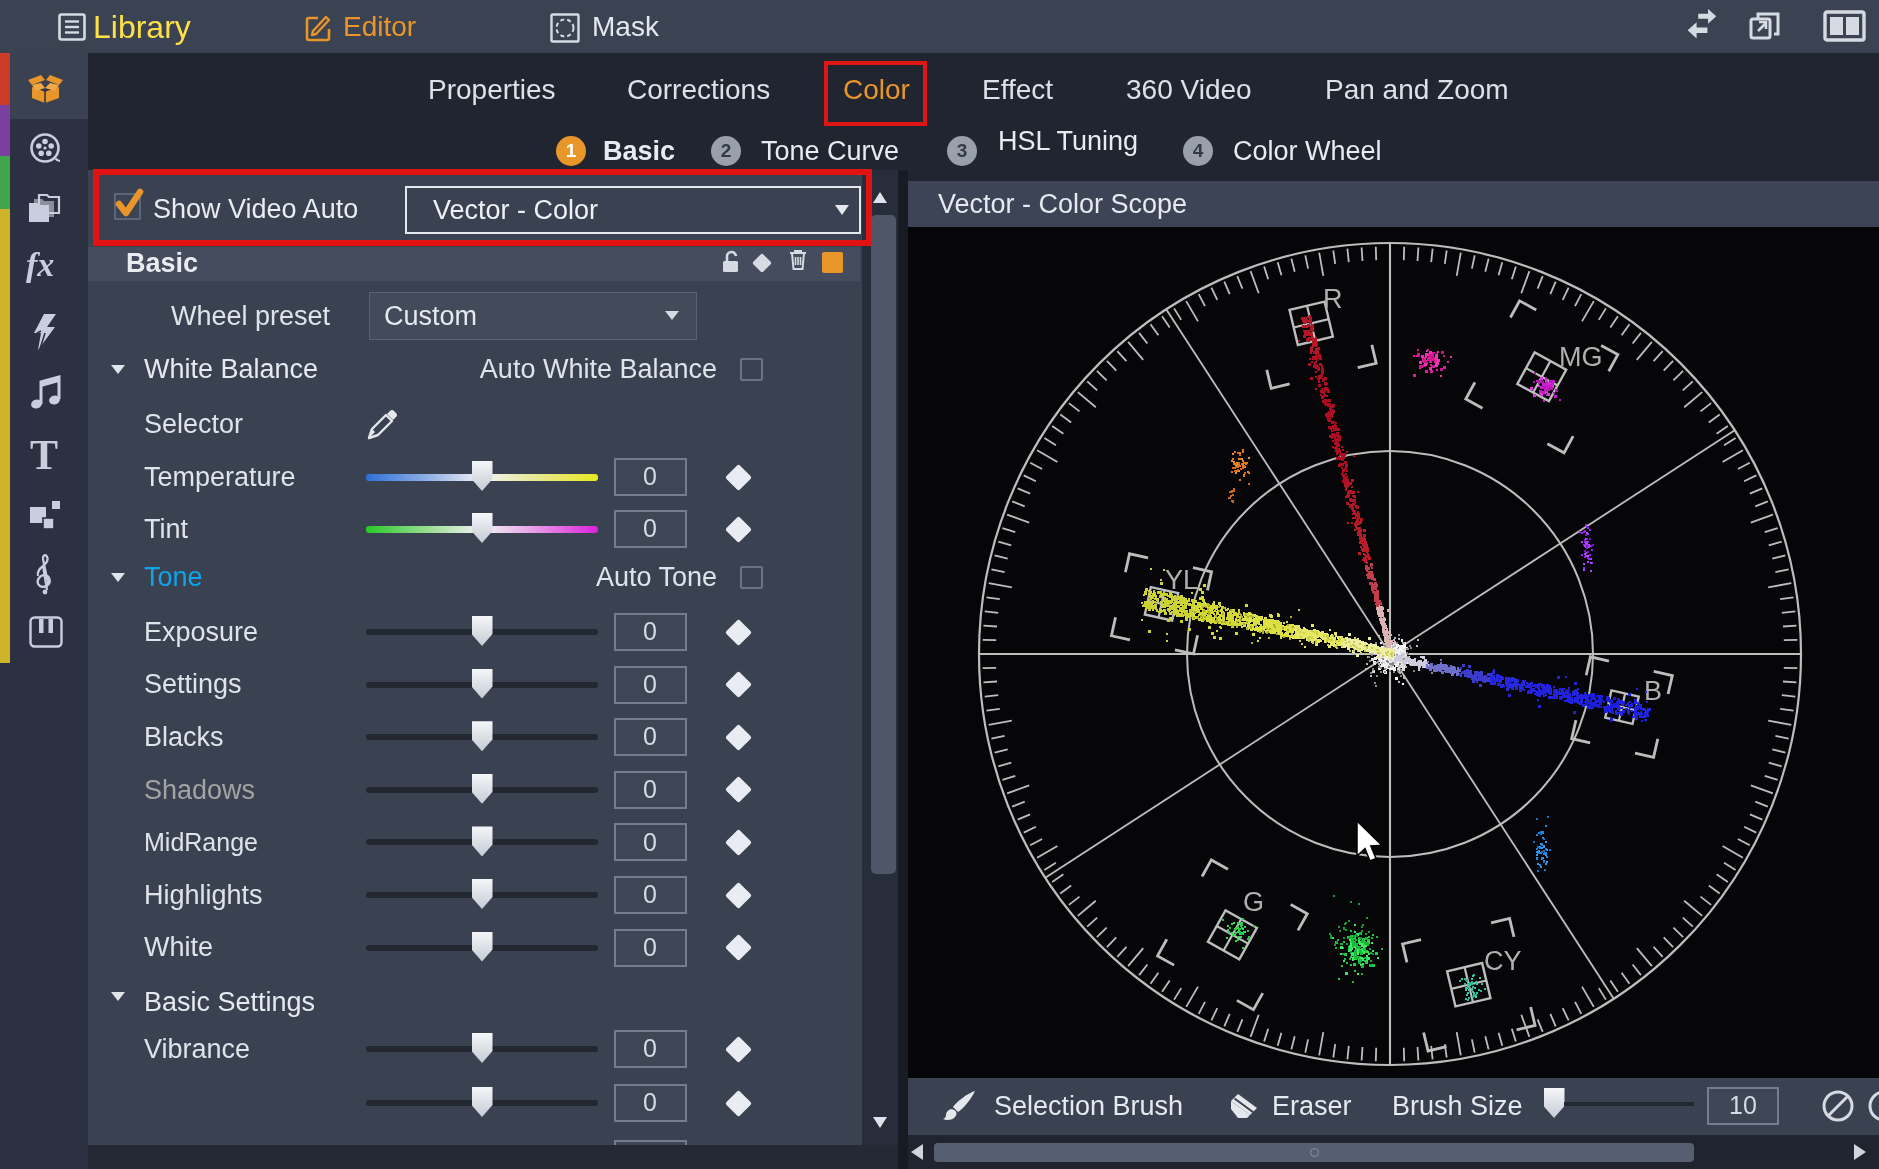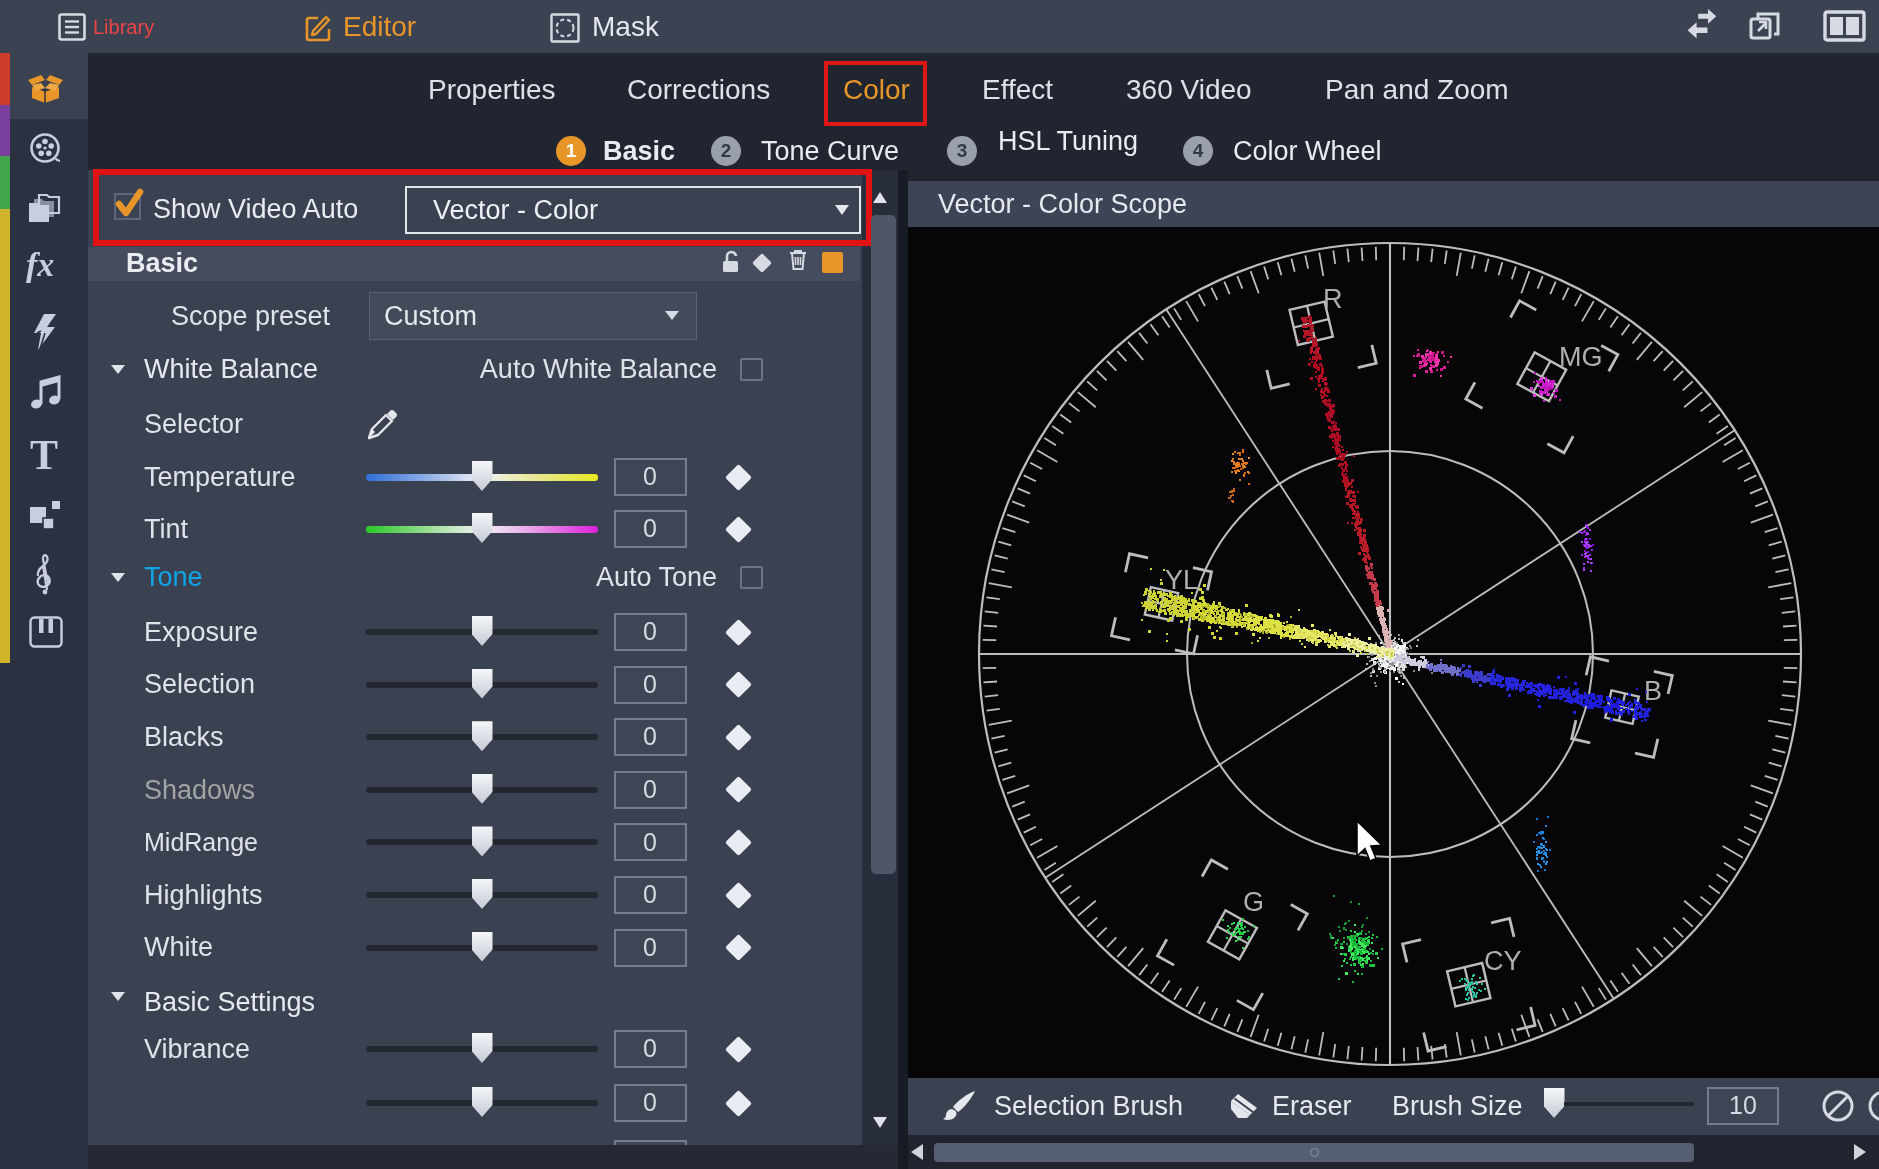--- a/index.html
+++ b/index.html
@@ -21,21 +21,21 @@
 <div class="ab" style="left:908px;top:181px;width:971px;height:46px;background:#3d4456"></div>
 <div class="ab" style="left:908px;top:227px;width:971px;height:851px;background:#060608"></div>
 <div class="ab" style="left:908px;top:1078px;width:971px;height:57px;background:#3a4150"></div>
 <div class="ab" style="left:908px;top:1135px;width:971px;height:34px;background:#20242e"></div>
 <svg class="ab" style="left:58px;top:13px" width="28" height="28" viewBox="0 0 28 28">
 <rect x="1.5" y="1.5" width="25" height="25" rx="2" fill="none" stroke="#d6dae2" stroke-width="2.6"></rect>
 <line x1="7" y1="8.5" x2="21" y2="8.5" stroke="#d6dae2" stroke-width="2.4"></line>
 <line x1="7" y1="14" x2="21" y2="14" stroke="#d6dae2" stroke-width="2.4"></line>
 <line x1="7" y1="19.5" x2="21" y2="19.5" stroke="#d6dae2" stroke-width="2.4"></line>
   </svg>
-<div class="ab txt" style="left:93px;top:6.0px;font-size:20px;line-height:42.0px;height:42.0px;color:#ef4444;font-weight:400;letter-spacing:0">Library</div>
+<div class="ab txt" style="left:93px;top:6.0px;font-size:32px;line-height:42.0px;height:42.0px;color:#fde047;font-weight:400;letter-spacing:0">Library</div>
 <svg class="ab" style="left:303px;top:12px" width="32" height="32" viewBox="0 0 32 32">
 <path d="M26 17 v9 a2 2 0 0 1 -2 2 h-18 a2 2 0 0 1 -2 -2 v-18 a2 2 0 0 1 2 -2 h9" fill="none" stroke="#e8952a" stroke-width="2.6"></path>
 <path d="M13 22 l-4 1 1 -4 13 -14 3 3 z" fill="none" stroke="#e8952a" stroke-width="2.4" stroke-linejoin="round"></path>
   </svg>
 <div class="ab txt" style="left:343px;top:6.0px;font-size:28px;line-height:42.0px;height:42.0px;color:#e8952a;font-weight:400;letter-spacing:0">Editor</div>
 <svg class="ab" style="left:550px;top:13px" width="30" height="30" viewBox="0 0 30 30">
 <rect x="1.5" y="1.5" width="27" height="27" rx="1" fill="none" stroke="#d6dae2" stroke-width="2.4"></rect>
 <circle cx="15" cy="15" r="8.5" fill="none" stroke="#d6dae2" stroke-width="2" stroke-dasharray="4 3"></circle>
   </svg>
 <div class="ab txt" style="left:592px;top:6.0px;font-size:28px;line-height:42.0px;height:42.0px;color:#e4e8ef;font-weight:400;letter-spacing:0">Mask</div>
@@ -135,21 +135,21 @@
 <svg class="ab" style="left:718px;top:248px" width="26" height="28" viewBox="0 0 26 28">
 <rect x="5" y="13" width="15" height="11" rx="1.5" fill="#d6dae2"></rect>
 <path d="M9 13 v-4 a4.5 4.5 0 0 1 9 -1" fill="none" stroke="#d6dae2" stroke-width="2.6"></path>
   </svg>
 <div class="ab" style="left:755px;top:256px;width:14px;height:14px;background:#d6dae2;transform:rotate(45deg);border-radius:2px"></div>
 <svg class="ab" style="left:788px;top:249px" width="20" height="22" viewBox="0 0 20 22">
 <path d="M2 4 h16 M7 4 v-2 h6 v2 M4 4 l1.5 16 h9 L16 4" fill="none" stroke="#d6dae2" stroke-width="2"></path>
 <path d="M7.5 8 v8 M10 8 v8 M12.5 8 v8" stroke="#d6dae2" stroke-width="1.6"></path>
   </svg>
 <div class="ab" style="left:822px;top:252px;width:21px;height:21px;background:#e8952a;border-radius:2px"></div>
-<div class="ab txt" style="left:171px;top:295.75px;font-size:27px;line-height:40.5px;height:40.5px;color:#dfe3ea;font-weight:400;letter-spacing:0">Scope preset</div>
+<div class="ab txt" style="left:171px;top:295.75px;font-size:27px;line-height:40.5px;height:40.5px;color:#dfe3ea;font-weight:400;letter-spacing:0">Wheel preset</div>
 <div class="ab" style="left:369px;top:292px;width:328px;height:48px;background:#434a59;border:1px solid #59606f"></div>
 <div class="ab txt" style="left:384px;top:295.75px;font-size:27px;line-height:40.5px;height:40.5px;color:#e6eaf0;font-weight:400;letter-spacing:0">Custom</div>
 <svg class="ab" style="left:664px;top:310px" width="16" height="12" viewBox="0 0 16 12">
     <path d="M1 1 h14 l-7 9 z" fill="#d6dae2"></path>
   </svg>
 <svg class="ab" style="left:110px;top:364px" width="16" height="11" viewBox="0 0 16 11">
     <path d="M1 1 h14 l-7 9 z" fill="#dfe3ea"></path>
   </svg>
 <div class="ab txt" style="left:144px;top:348.75px;font-size:27px;line-height:40.5px;height:40.5px;color:#e6eaf0;font-weight:400;letter-spacing:0">White Balance</div>
 <div class="ab txt" style="right:1162px;top:348.75px;font-size:27px;line-height:40.5px;height:40.5px;color:#dfe3ea">Auto White Balance</div>
@@ -177,21 +177,21 @@
   </svg>
 <div class="ab txt" style="left:144px;top:556.75px;font-size:27px;line-height:40.5px;height:40.5px;color:#0ea5e9;font-weight:400;letter-spacing:0">Tone</div>
 <div class="ab txt" style="right:1162px;top:556.75px;font-size:27px;line-height:40.5px;height:40.5px;color:#dfe3ea">Auto Tone</div>
 <div class="ab" style="left:740px;top:565.5px;width:23px;height:23px;background:#3a4150;border:2px solid #6b7386;border-radius:2px"></div>
 <div class="ab txt" style="left:144px;top:611.75px;font-size:27px;line-height:40.5px;height:40.5px;color:#dfe3ea;font-weight:400;letter-spacing:0">Exposure</div>
 <div class="ab" style="left:366px;top:629.0px;width:232px;height:6px;border-radius:3px;background:#23272f"></div>
 <div class="ab" style="left:471.5px;top:616.0px;width:21px;height:30px;background:linear-gradient(#f4f6f8,#c6cbd5);clip-path:polygon(0 0,100% 0,100% 60%,50% 100%,0 60%)"></div>
 <div class="ab" style="left:614px;top:613.0px;width:73px;height:38px;background:#3e4554;border:2px solid #747c8f"></div>
 <div class="ab txt" style="left:620.0px;top:613.25px;width:60px;text-align:center;font-size:25px;line-height:37.5px;height:37.5px;color:#d6dae2">0</div>
 <div class="ab" style="left:728.5px;top:622.5px;width:19px;height:19px;background:#e9ecf2;transform:rotate(45deg);border-radius:2px"></div>
-<div class="ab txt" style="left:144px;top:664.35px;font-size:27px;line-height:40.5px;height:40.5px;color:#dfe3ea;font-weight:400;letter-spacing:0">Selection</div>
+<div class="ab txt" style="left:144px;top:664.35px;font-size:27px;line-height:40.5px;height:40.5px;color:#dfe3ea;font-weight:400;letter-spacing:0">Settings</div>
 <div class="ab" style="left:366px;top:681.6px;width:232px;height:6px;border-radius:3px;background:#23272f"></div>
 <div class="ab" style="left:471.5px;top:668.6px;width:21px;height:30px;background:linear-gradient(#f4f6f8,#c6cbd5);clip-path:polygon(0 0,100% 0,100% 60%,50% 100%,0 60%)"></div>
 <div class="ab" style="left:614px;top:665.6px;width:73px;height:38px;background:#3e4554;border:2px solid #747c8f"></div>
 <div class="ab txt" style="left:620.0px;top:665.85px;width:60px;text-align:center;font-size:25px;line-height:37.5px;height:37.5px;color:#d6dae2">0</div>
 <div class="ab" style="left:728.5px;top:675.1px;width:19px;height:19px;background:#e9ecf2;transform:rotate(45deg);border-radius:2px"></div>
 <div class="ab txt" style="left:144px;top:716.95px;font-size:27px;line-height:40.5px;height:40.5px;color:#dfe3ea;font-weight:400;letter-spacing:0">Blacks</div>
 <div class="ab" style="left:366px;top:734.2px;width:232px;height:6px;border-radius:3px;background:#23272f"></div>
 <div class="ab" style="left:471.5px;top:721.2px;width:21px;height:30px;background:linear-gradient(#f4f6f8,#c6cbd5);clip-path:polygon(0 0,100% 0,100% 60%,50% 100%,0 60%)"></div>
 <div class="ab" style="left:614px;top:718.2px;width:73px;height:38px;background:#3e4554;border:2px solid #747c8f"></div>
 <div class="ab txt" style="left:620.0px;top:718.45px;width:60px;text-align:center;font-size:25px;line-height:37.5px;height:37.5px;color:#d6dae2">0</div>

